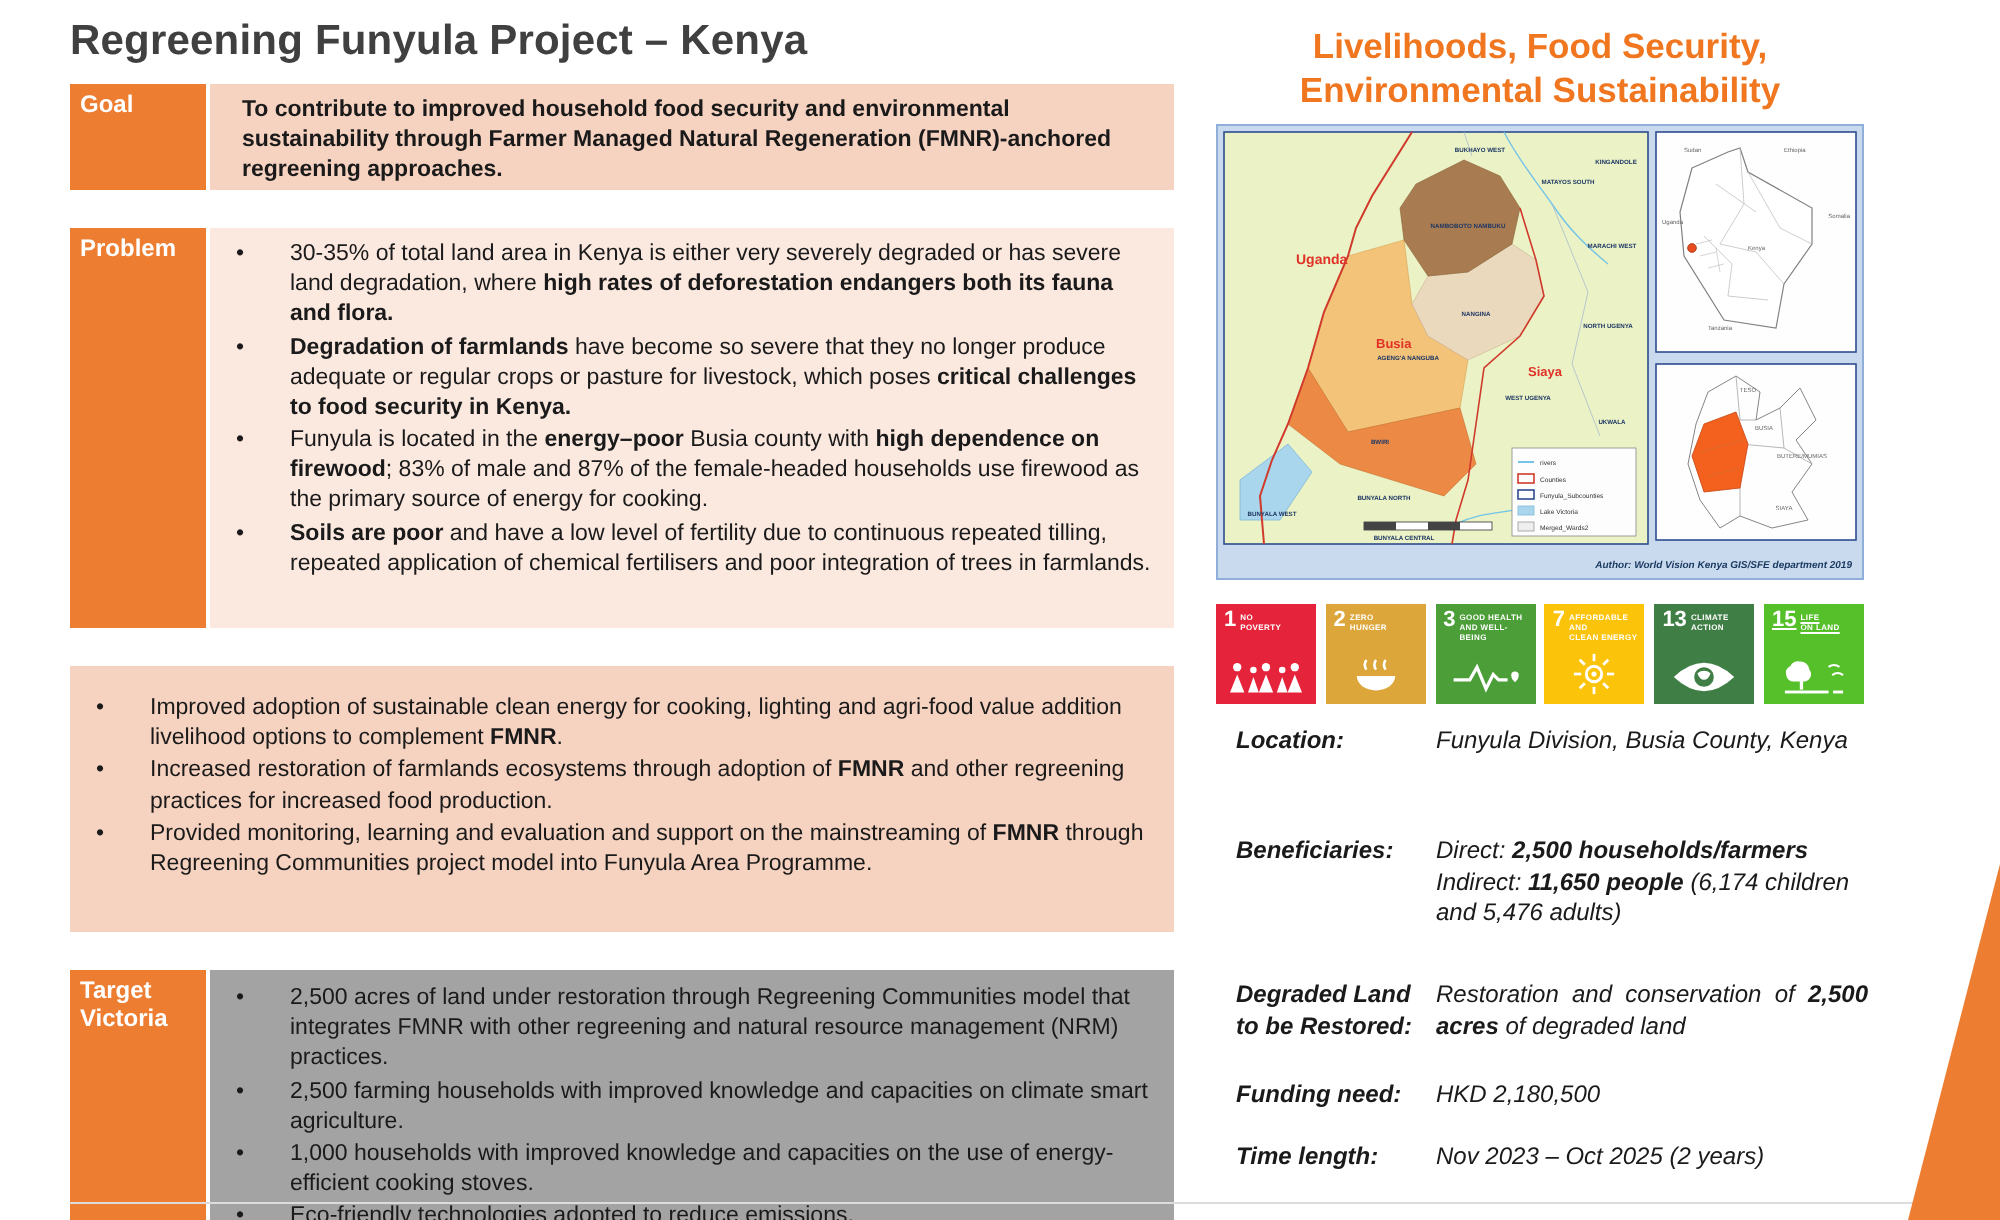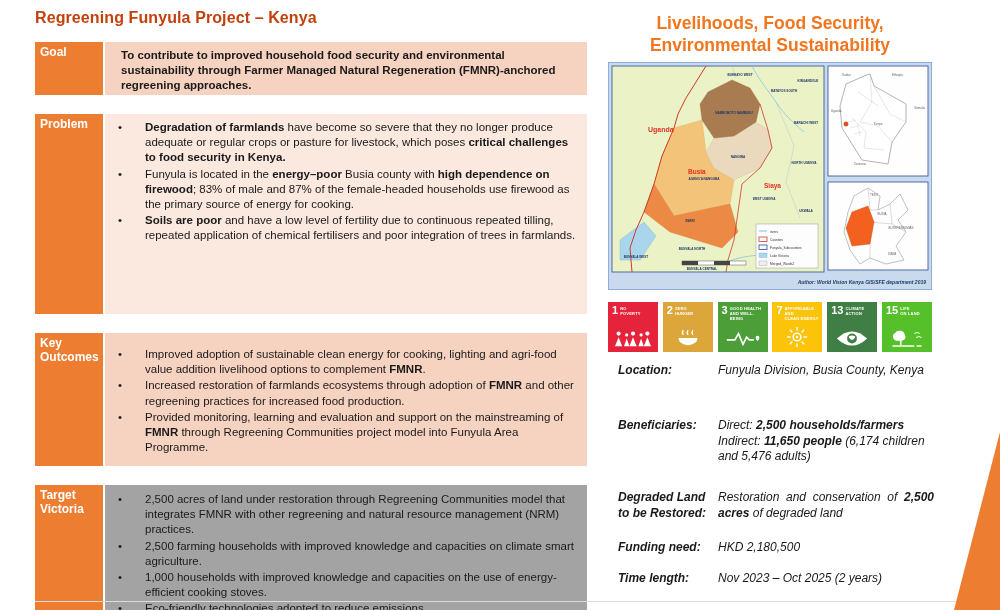--- a/index.html
+++ b/index.html
@@ -1,18 +1,18 @@
 <!DOCTYPE html>
 <html><head>
 <meta charset="utf-8">
 <style>
   html,body{margin:0;padding:0}
   body{width:1000px;height:610px;position:relative;background:#fff;overflow:hidden;
        font-family:"Liberation Sans",sans-serif;color:#1a1a1a}
-  .slide-title{position:absolute;left:35px;top:9px;font-size:16px;font-weight:bold;color:#c2410c;letter-spacing:.1px}
+  .slide-title{position:absolute;left:35px;top:9px;font-size:21px;font-weight:bold;color:#404040;letter-spacing:.1px}
   
   .tbl{position:absolute;left:35px;top:42px;width:552px;display:flex;flex-direction:column;gap:19px}
   .trow{display:flex;gap:2px}
   .tlabel{width:68px;flex:none;background:#ED7D31;color:#fff;font-weight:bold;font-size:12px;
           padding:3px 5px;line-height:1.2;box-sizing:border-box}
   .tcell{flex:1;font-size:11.5px;line-height:1.32;box-sizing:border-box;overflow:hidden}
   .row-goal   .tcell{background:#F6D2C0;font-weight:bold;text-align:left;padding:6px 16px}
   .row-problem .tcell{background:#FBE8DF;padding:6px 8px 4px 0}
   .row-key     .tcell{background:#F6D2C0;padding:14px 8px 4px 0}
   .row-target  .tcell{background:#a3a3a3;padding:7px 8px 4px 0}
@@ -53,28 +53,28 @@
 
 <div class="tbl">
   <div class="trow row-goal" style="height:53px">
     <div class="tlabel">Goal</div>
     <div class="tcell">To contribute to improved household food security and environmental sustainability through Farmer Managed Natural Regeneration (FMNR)-anchored regreening approaches.</div>
   </div>
   <div class="trow row-problem" style="height:200px">
     <div class="tlabel">Problem</div>
     <div class="tcell">
       <ul class="bullets">
+          <li>30-35% of total land area in Kenya is either very severely degraded or has severe land degradation, where <b>high rates of deforestation endangers both its fauna and flora.</b></li>
           <li><b>Degradation of farmlands</b> have become so severe that they no longer produce adequate or regular crops or pasture for livestock, which poses <b>critical challenges to food security in Kenya.</b></li>
           <li>Funyula is located in the <b>energy–poor</b> Busia county with <b>high dependence on firewood</b>; 83% of male and 87% of the female-headed households use firewood as the primary source of energy for cooking.</li>
           <li><b>Soils are poor</b> and have a low level of fertility due to continuous repeated tilling, repeated application of chemical fertilisers and poor integration of trees in farmlands.</li>
         </ul>
     </div>
   </div>
   <div class="trow row-key" style="height:133px">
-    <div class="tlabel">Key Outcomes</div>
     <div class="tcell">
       <ul class="bullets">
           <li>Improved adoption of sustainable clean energy for cooking, lighting and agri-food value addition livelihood options to complement <b>FMNR</b>.</li>
           <li>Increased restoration of farmlands ecosystems through adoption of <b>FMNR</b> and other regreening practices for increased food production.</li>
           <li>Provided monitoring, learning and evaluation and support on the mainstreaming of <b>FMNR</b> through Regreening Communities project model into Funyula Area Programme.</li>
         </ul>
     </div>
   </div>
   <div class="trow row-target" style="height:159px">
     <div class="tlabel">Target Victoria</div>
@@ -260,21 +260,21 @@
 ACTION</span>
       </div>
       <div class="sdg-icon">
         <svg viewBox="0 0 36 20" width="34" height="19">
           <path d="M2 10 Q18 -5 34 10 Q18 25 2 10 Z" fill="#fff"></path>
           <circle cx="18" cy="10" r="5.2" fill="#3F7E44"></circle>
           <path d="M14.5 8 q3.5 -2.5 7 0 q-1.2 3.5 -3.5 3.5 q-2.3 0 -3.5 -3.5" fill="#fff"></path>
         </svg>
       </div>
     </div>
-    <div class="sdg" style="background: rgb(86, 192, 43);">
+    <div class="sdg" style="background: rgb(86, 192, 43); text-decoration: underline;">
       <div class="sdg-top">
         <span class="sdg-num">15</span>
         <span class="sdg-lab">LIFE
 ON LAND</span>
       </div>
       <div class="sdg-icon">
         <svg viewBox="0 0 36 22" width="34" height="20">
           <g fill="#fff">
             <path d="M10 3 a5 5 0 0 1 5.5 4.5 a4 4 0 0 1 -3 6.5 h-5.5 a4.5 4.5 0 0 1 -2 -8.5 a5 5 0 0 1 5 -2.5 z"></path>
             <rect x="10.2" y="13" width="1.8" height="5.5"></rect>

